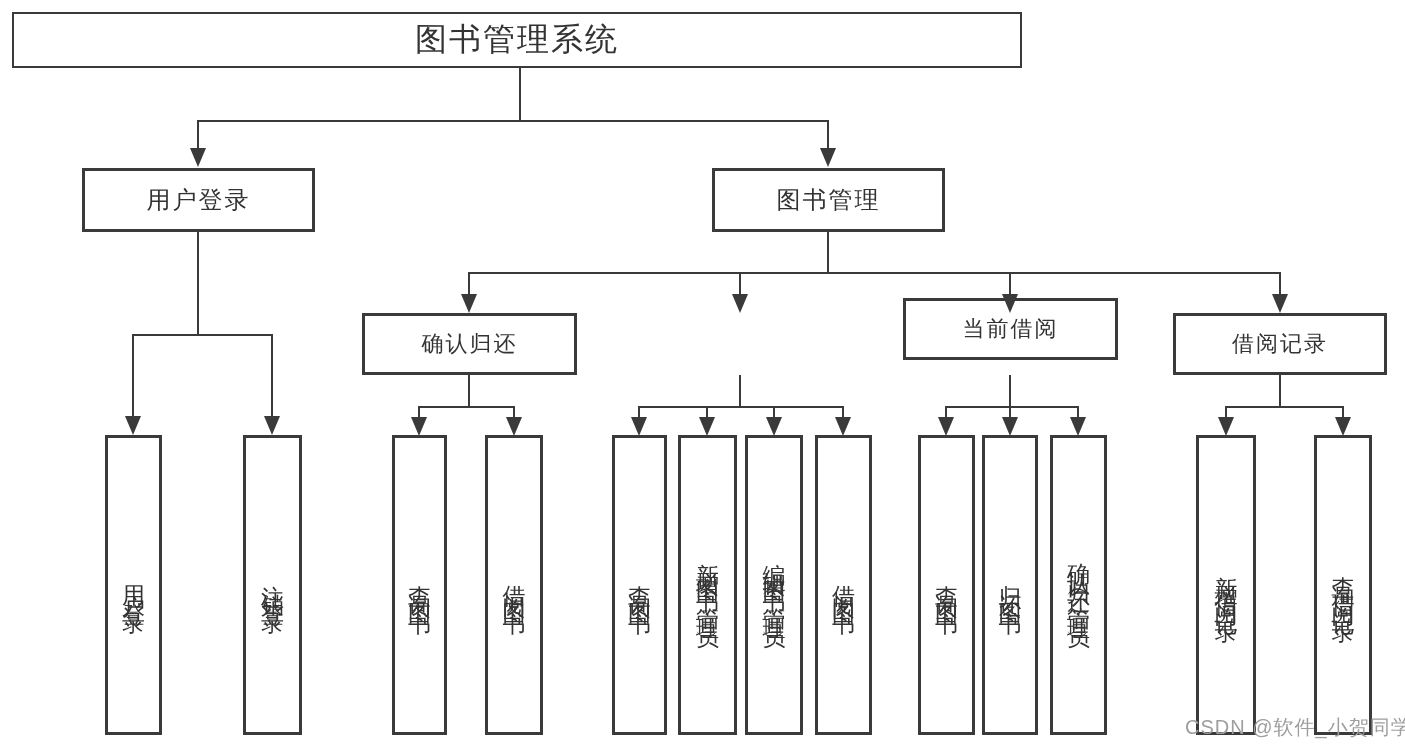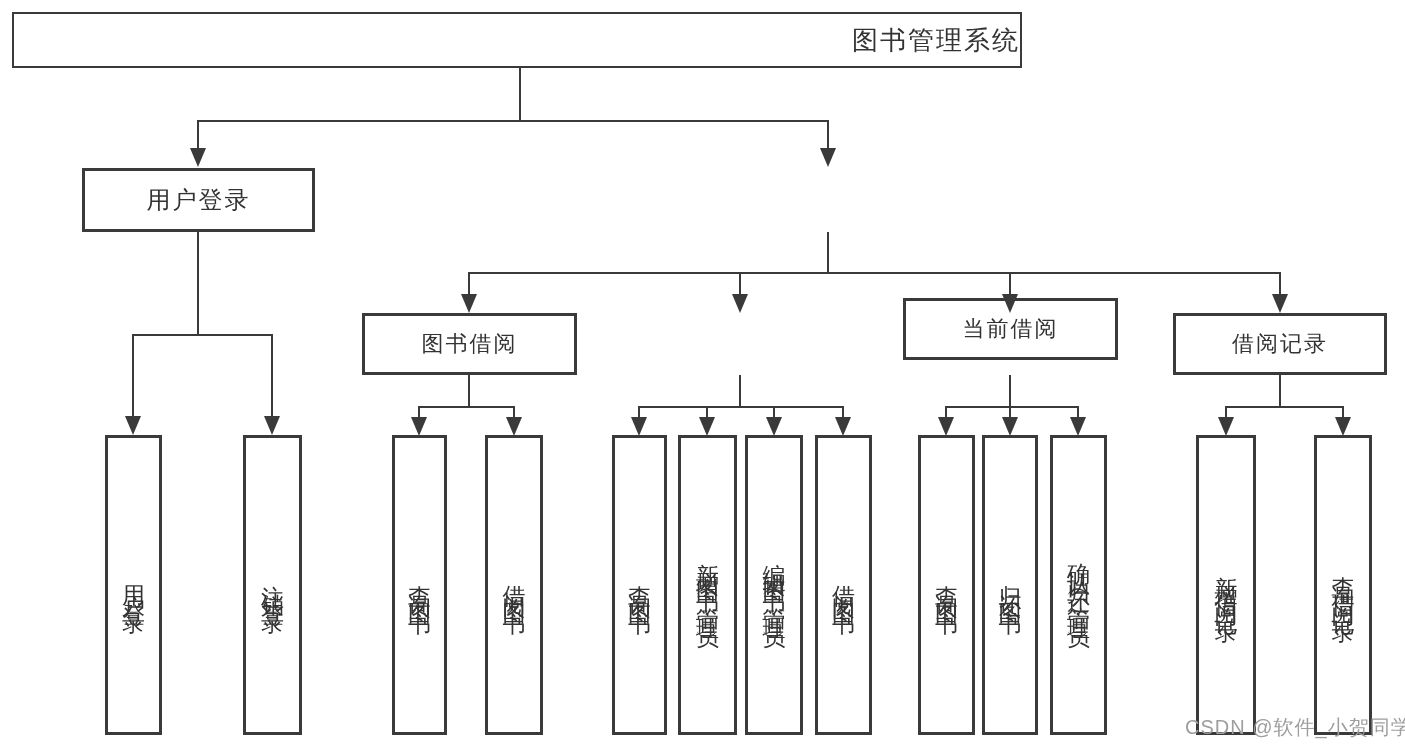--- a/index.html
+++ b/index.html
@@ -11,21 +11,21 @@
     overflow:hidden;
   }
   .box{
     position:absolute;
     box-sizing:border-box;
     border:3px solid #3a3a3a;
     background:#ffffff;
     display:flex;align-items:center;justify-content:center;
     color:#333333;
   }
-  .box.root{border-width:2px;font-size:26px;letter-spacing:2px;justify-content:flex-end;}
+  .box.root{border-width:2px;font-size:32px;letter-spacing:2px;}
   .box.lvl2{font-size:24px;letter-spacing:2px;}
   .box.lvl3{font-size:22px;letter-spacing:2px;}
   .box.leaf{font-size:23px;}
   .leaf-label{
     writing-mode:vertical-rl;
     text-orientation:mixed;
     letter-spacing:9px;
     line-height:1;
     color:#333333;
   }
@@ -52,23 +52,26 @@
 <div id="canvas">
 
   <div class="box root" style="left:12px;top:12px;width:1010px;height:56px">
     <span>图书管理系统</span>
   </div>
 
   <div class="box lvl2" style="left:82px;top:168px;width:233px;height:64px">
     <span>用户登录</span>
   </div>
 
+  <div class="box lvl2" style="left:712px;top:168px;width:233px;height:64px">
+    <span>图书管理</span>
+  </div>
 
   <div class="box lvl3" style="left:362px;top:313px;width:215px;height:62px">
-    <span>图书借阅</span>
+    <span>确认归还</span>
   </div>
 
 
   <div class="box lvl3" style="left:903px;top:298px;width:215px;height:62px">
     <span>当前借阅</span>
   </div>
 
   <div class="box lvl3" style="left:1173px;top:313px;width:214px;height:62px">
     <span>借阅记录</span>
   </div>

